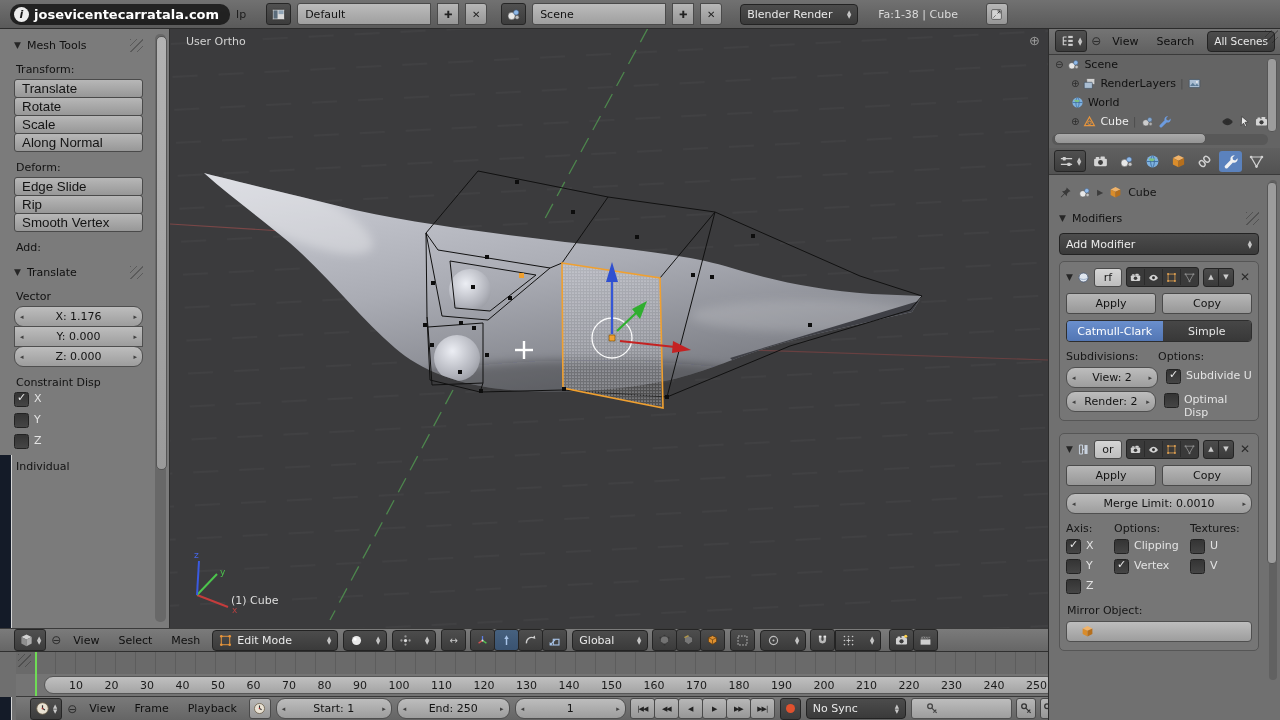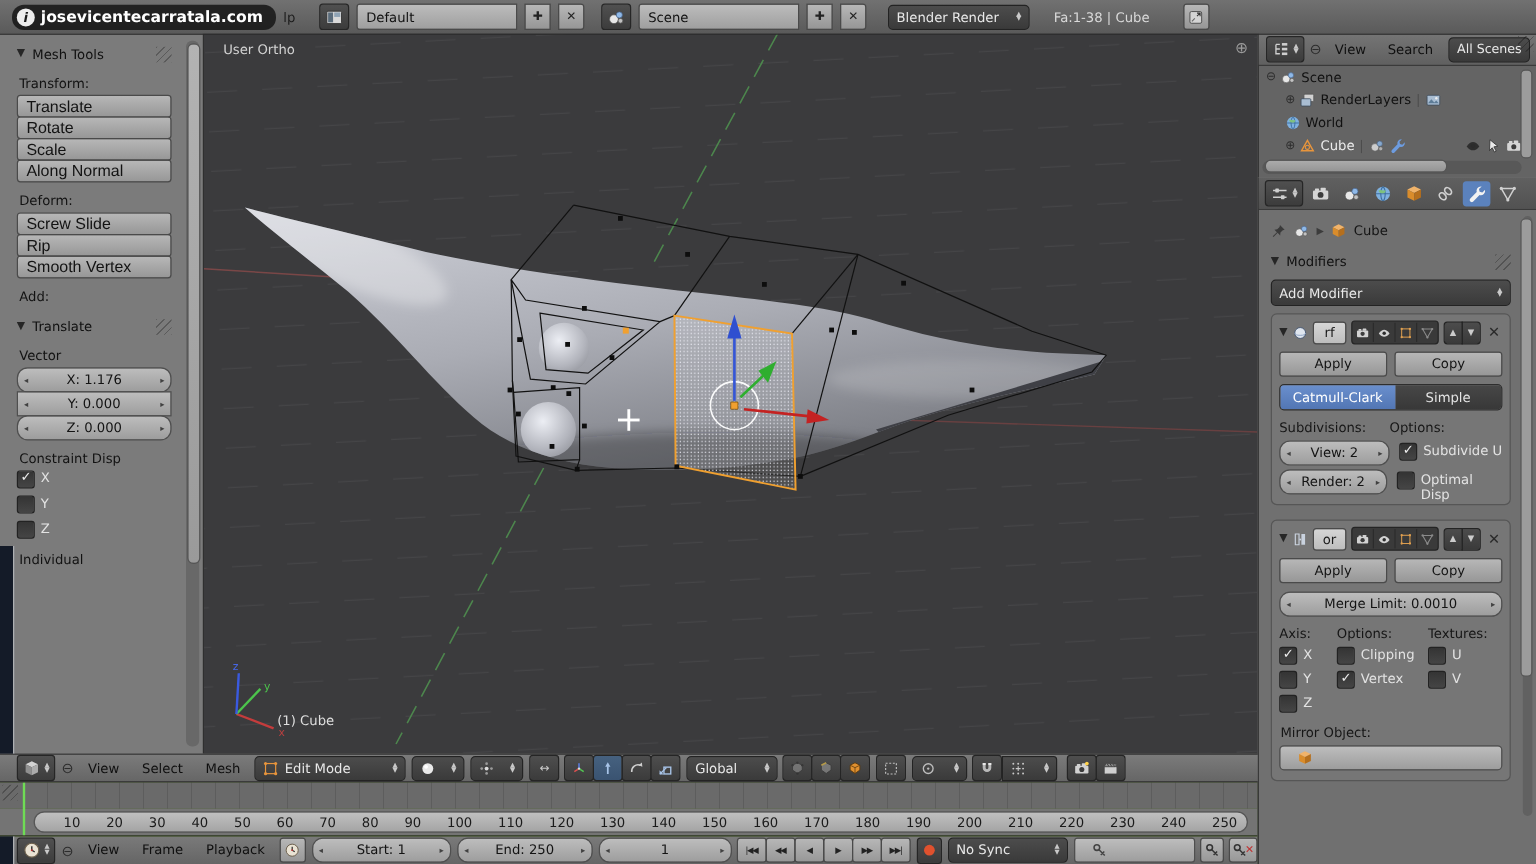--- a/index.html
+++ b/index.html
@@ -67,21 +67,21 @@
   
   #vpheader{left:0;top:628px;width:1048px;height:24px;display:flex;align-items:center;gap:5px;
             background:linear-gradient(#7b7b7b,#666666);border-top:1px solid #3a3a3a;border-bottom:1px solid #303030;
             padding-left:14px;box-sizing:border-box;z-index:20}
   .tbgroup{display:flex;align-items:center}
   .tbgroup .tbtn{margin-left:-1px}
   .tbtn{width:23px;height:20px;display:flex;align-items:center;justify-content:center;
         background:linear-gradient(#4e4e4e,#3b3b3b);border:1px solid #252525;border-radius:3px}
   .tbtn.pressed{background:linear-gradient(#46617f,#3a5371)}
   
-  #timeline{left:0;top:652px;width:1048px;height:68px;background:#4d7c0f}
+  #timeline{left:16px;top:652px;width:1048px;height:68px;background:#fef9c3}
   #tl-ruler{position:absolute;left:0;top:0;width:1048px;height:22px;
             background:repeating-linear-gradient(90deg,#6a6a6a 0 19px,#5d5d5d 19px 20px);border-bottom:1px solid #585858}
   #tl-track{position:absolute;left:0;top:22px;width:1048px;height:22px;background:#747474}
   #tl-bar{position:absolute;left:28px;top:24px;width:1012px;height:18px;border-radius:9px;
           background:linear-gradient(#c0c0c0,#a4a4a4);border:1px solid #565656;display:flex;
           justify-content:space-between;align-items:center;padding:0 8px 0 24px;box-sizing:border-box;color:#1a1a1a}
   #playhead{position:absolute;left:19px;top:0;width:2px;height:44px;background:#6fdc55;z-index:5}
   #tlheader{position:absolute;left:0;top:44px;width:1048px;height:24px;display:flex;align-items:center;gap:5px;
             background:linear-gradient(#7a7a7a,#656565);border-top:1px solid #3a3a3a;padding-left:14px;box-sizing:border-box}
   .pbtn{width:23px;height:19px;display:flex;align-items:center;justify-content:center;
@@ -372,21 +372,21 @@
     </div>
     <div class="shlabel">Transform:</div>
     <div class="tgroup">
         <button class="btn">Translate</button>
         <button class="btn">Rotate</button>
         <button class="btn">Scale</button>
         <button class="btn">Along Normal</button>
       </div>
     <div class="shlabel">Deform:</div>
     <div class="tgroup">
-        <button class="btn">Screw Slide</button>
+        <button class="btn">Edge Slide</button>
         <button class="btn">Rip</button>
         <button class="btn">Smooth Vertex</button>
       </div>
     <div class="shlabel">Add:</div>
     <div class="ptitle" style="margin-top:9px">
       <span class="tri">▼</span>
       <span>Translate</span>
       <span class="grow"></span>
         <span class="grip"></span>
     </div>

